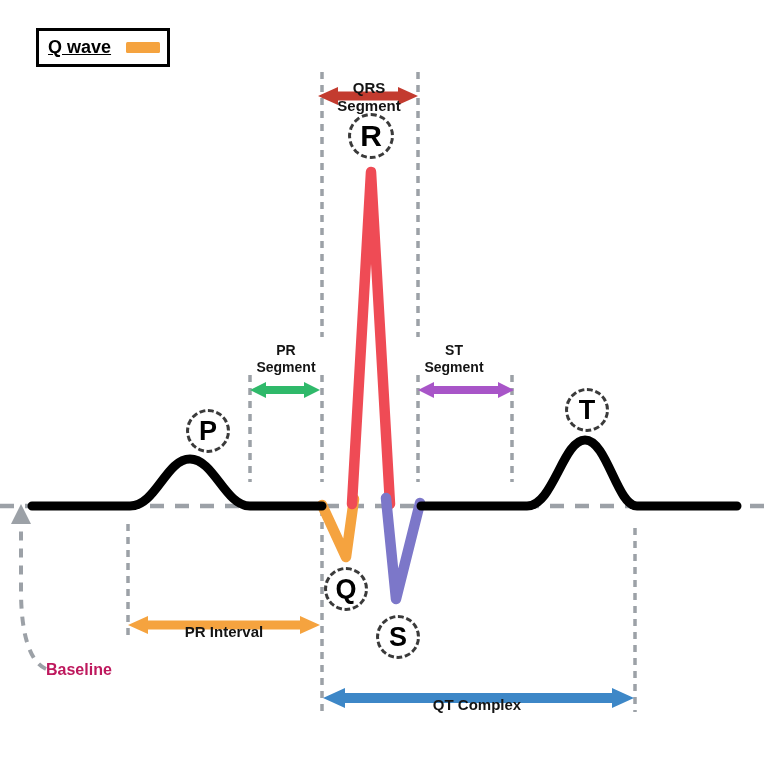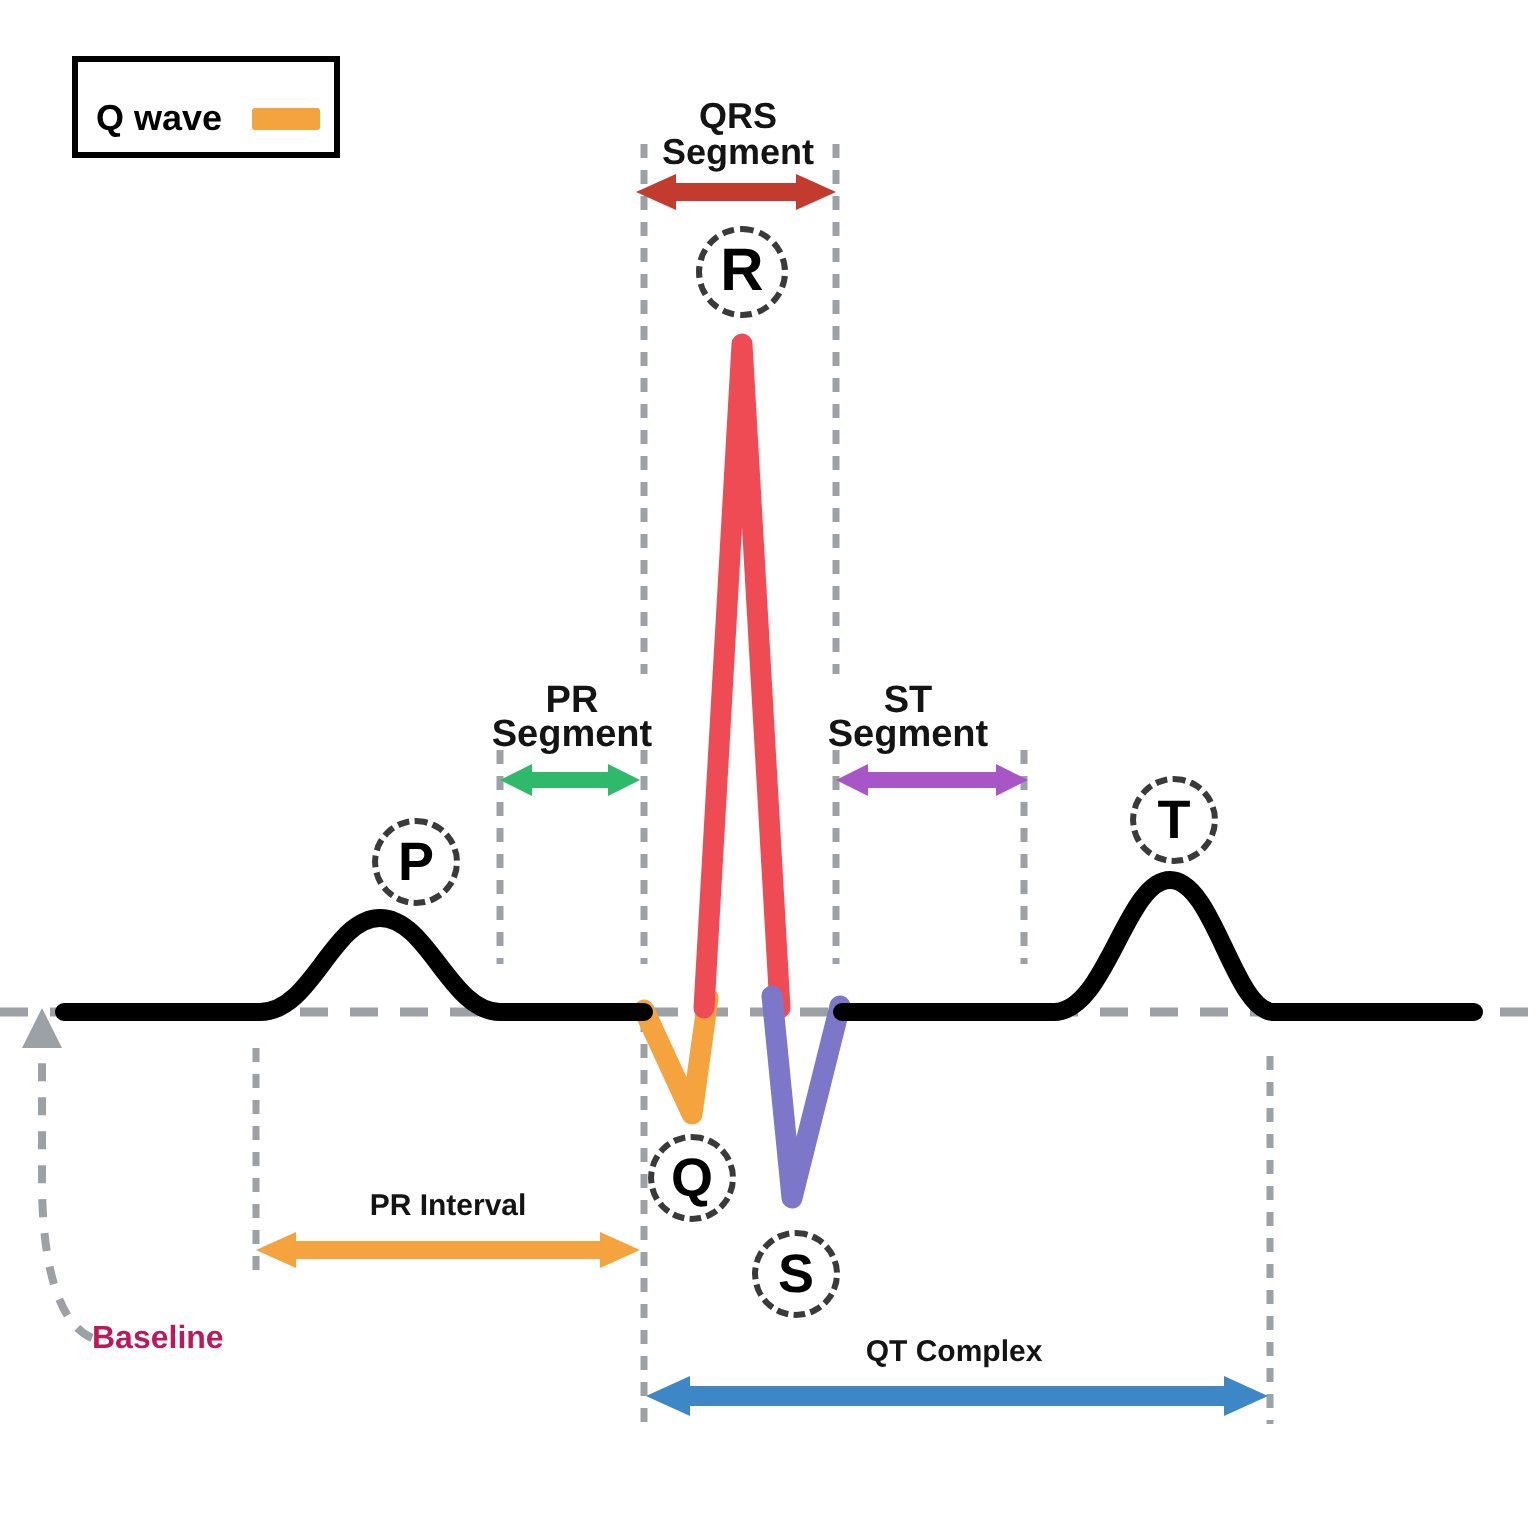--- a/index.html
+++ b/index.html
@@ -1,31 +1,31 @@
 <!DOCTYPE html>
 <html><head>
 <meta charset="utf-8">
 <style>
   html,body{margin:0;padding:0;background:#ffffff;}
   #stage{position:relative;width:768px;height:768px;background:#ffffff;overflow:hidden;
          font-family:"Liberation Sans", sans-serif;}
   #wave-svg{position:absolute;left:0;top:0;}
   .lbl{position:absolute;transform:translate(-50%,-50%);text-align:center;
        font-weight:bold;color:#141414;white-space:nowrap;}
-  .lbl-qrs{font-size:18px;line-height:18px;}
-  .lbl-seg{font-size:19px;line-height:17px;}
-  .lbl-int{font-size:15px;}
+  .lbl-qrs{font-size:15px;line-height:18px;margin-top:30px;}
+  .lbl-seg{font-size:14px;line-height:17px;}
+  .lbl-int{font-size:15px;margin-top:28px;}
   .lbl-baseline{position:absolute;font-weight:bold;font-size:16px;color:#be185d;transform:none;}
   .circle{position:absolute;box-sizing:border-box;width:44px;height:44px;
           border:3px dashed #3A3A3A;border-radius:50%;
           display:flex;align-items:center;justify-content:center;
           font-weight:bold;font-size:27px;color:#000;background:transparent;}
   .circle-r{width:46px;height:46px;font-size:30px;}
   .legend{position:absolute;left:36px;top:28px;width:112px;border:3px solid #000;
-          background:#fff;padding:16px 7px 5px 9px;}
+          background:#fff;padding:4px 7px 5px 9px;text-decoration:underline;}
   .legend-row{display:flex;align-items:center;justify-content:space-between;height:24px;}
   .legend-label{font-weight:bold;font-size:18px;color:#000;letter-spacing:0px;}
   .legend-swatch{display:block;}
 </style>
 </head>
 <body>
 
 <div id="stage">
 
   <svg id="wave-svg" width="768" height="768" viewBox="0 0 768 768">

